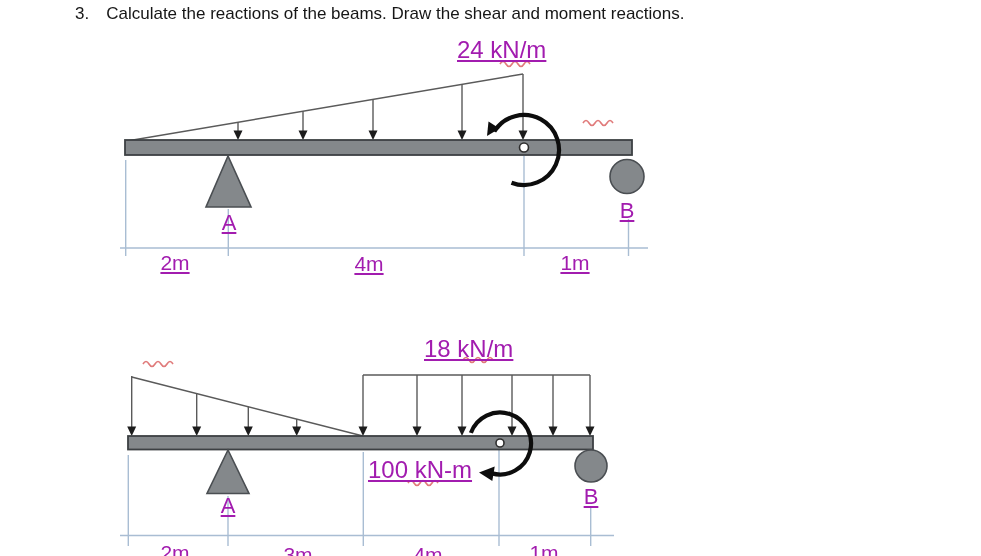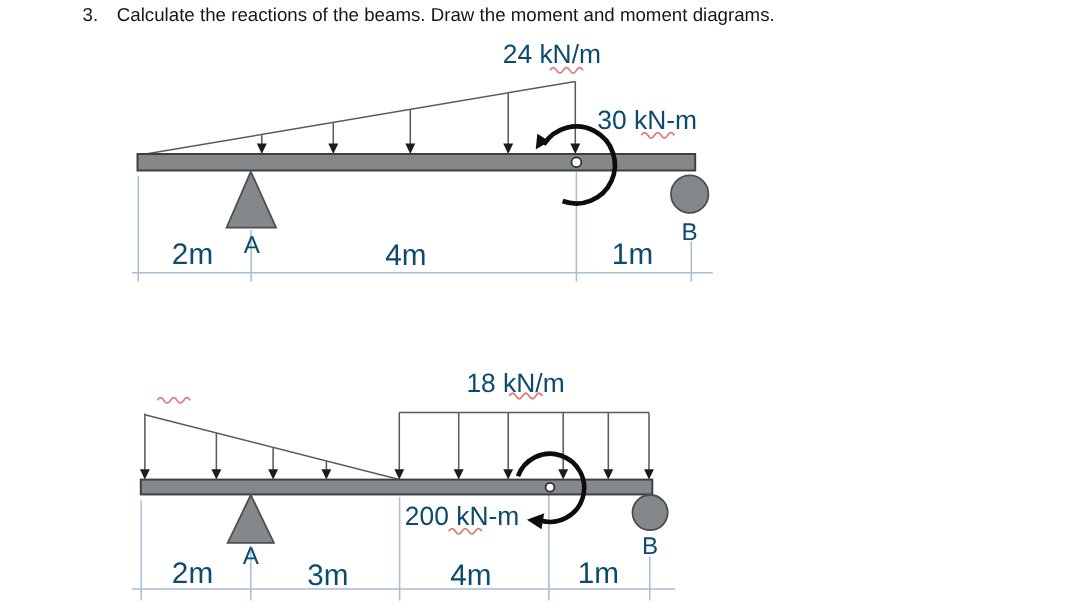--- a/index.html
+++ b/index.html
@@ -1,41 +1,41 @@
 <!DOCTYPE html>
 <html><head>
 <meta charset="utf-8">
 <style>
   html,body{margin:0;padding:0;background:#fff;}
   .canvas{position:relative;width:981px;height:556px;background:#ffffff;overflow:hidden;
           font-family:"Liberation Sans","DejaVu Sans",sans-serif;color:#1f1f1f;}
   .hdr{position:absolute;left:75px;top:4px;display:flex;gap:17px;font-size:17px;color:#161616;}
-  .lbl{position:absolute;white-space:nowrap;line-height:1.08;color:#0c4a6e;}
+  .lbl{position:absolute;white-space:nowrap;line-height:1.08;color:#a21caf;text-decoration:underline;}
   .load-lbl{font-size:24px;}
-  .dim-lbl{font-size:27px;transform:translateX(-50%);}
+  .dim-lbl{font-size:21px;transform:translateX(-50%);margin-top:35px;}
   .sup-lbl{font-size:22px;transform:translateX(-50%);}
   svg{position:absolute;left:0;top:0;}
   .dimline{stroke:#a9bdd3;stroke-width:1.4;fill:none;}
   .loadline{stroke:#5a5a5a;stroke-width:1.4;fill:none;}
   .ahead{fill:#1c1c1c;stroke:none;}
   .beambar{fill:#84888b;stroke:#3c4043;stroke-width:1.8;}
   .support{fill:#84888b;stroke:#4a4e52;stroke-width:1.6;}
   .hinge{fill:#ffffff;stroke:#2e2e2e;stroke-width:1.6;}
   .moment{stroke:#0d0d0d;stroke-width:4.2;fill:none;}
   .mhead{fill:#0d0d0d;stroke:none;}
   .squig{stroke:#e07a7a;stroke-width:1.6;fill:none;}
 </style>
 </head>
 <body>
 
 <div class="canvas">
 
   <div class="hdr">
     <span>3.</span>
-    <span>Calculate the reactions of the beams. Draw the moment and moment diagrams.</span>
+    <span>Calculate the reactions of the beams. Draw the shear and moment reactions.</span>
   </div>
 
   <svg width="981" height="556" viewBox="0 0 981 556">
 
     <g>
 
       <path class="dimline" d="M120,248 H648"></path>
       <path class="dimline" d="M125.7,160 V256"></path>
       <path class="dimline" d="M228.3,209 V256"></path>
       <path class="dimline" d="M524,156 V256"></path>
@@ -106,29 +106,28 @@
       <path class="moment" d="M470.9,432.9 A31,31 0 1 1 492,473.4"></path>
       <polygon class="mhead" points="479,472.5 494.7,466.5 492.3,481.1"></polygon>
 
       <path class="squig" d="M143,364 q3,-5 6,0 t6,0 t6,0 t6,0 t6,0"></path>
       <path class="squig" d="M463,360 q3,-5 6,0 t6,0 t6,0 t6,0 t6,0"></path>
       <path class="squig" d="M408,483 q3,-5 6,0 t6,0 t6,0 t6,0 t6,0"></path>
     </g>
   </svg>
 
   <div class="lbl load-lbl" style="left:457px;top:37px;">24 kN/m</div>
-  <div class="lbl load-lbl" style="left:543px;top:97px;">30 kN-m</div>
   <div class="lbl sup-lbl" style="left:229px;top:211px;">A</div>
   <div class="lbl sup-lbl" style="left:627px;top:199px;">B</div>
   <div class="lbl dim-lbl" style="left:175px;top:217px;">2m</div>
   <div class="lbl dim-lbl" style="left:369px;top:218px;">4m</div>
   <div class="lbl dim-lbl" style="left:575px;top:217px;">1m</div>
 
   <div class="lbl load-lbl" style="left:424px;top:336px;text-align:right;">18 kN/m</div>
-  <div class="lbl load-lbl" style="left:368px;top:457px;">200 kN-m</div>
+  <div class="lbl load-lbl" style="left:368px;top:457px;">100 kN-m</div>
   <div class="lbl sup-lbl" style="left:228px;top:494px;">A</div>
   <div class="lbl sup-lbl" style="left:591px;top:485px;">B</div>
   <div class="lbl dim-lbl" style="left:175px;top:507px;">2m</div>
   <div class="lbl dim-lbl" style="left:298px;top:509px;text-align:right;">3m</div>
   <div class="lbl dim-lbl" style="left:428px;top:509px;">4m</div>
   <div class="lbl dim-lbl" style="left:544px;top:507px;">1m</div>
 
 </div>
 
 </body></html>

